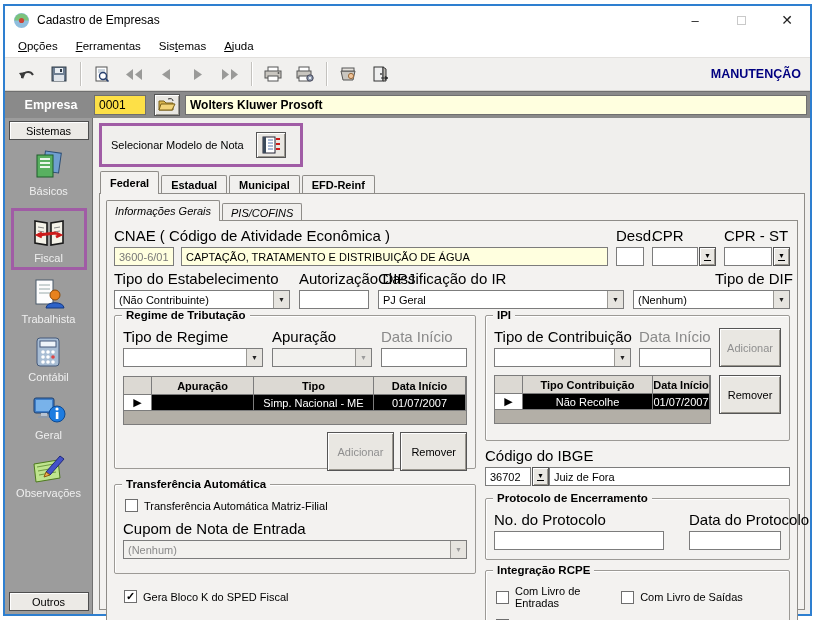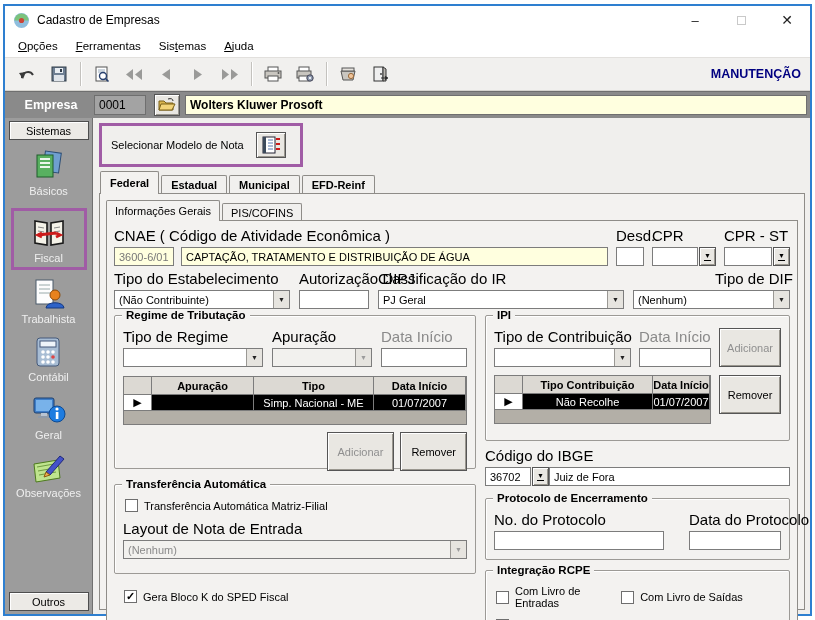--- a/index.html
+++ b/index.html
@@ -22,21 +22,21 @@
 
   
   .toolbar { height: 34px; background: #f1f0ee; border-top: 1px solid #e2e0dd; border-bottom: 1px solid #d5d3cf; display: flex; align-items: center; padding: 0 6px; flex: none; }
   .tb-btn { width: 32px; height: 27px; display: flex; align-items: center; justify-content: center; border: 1px solid transparent; }
   .tb-sep { width: 1px; height: 24px; background: #c4c2be; box-shadow: 1px 0 0 #fff; margin: 0 5px; }
   .status-label { margin-left: auto; color: #000080; font-weight: bold; font-size: 12.5px; padding-right: 3px; }
 
   
   .empresa-row { height: 27px; background: #8a8a8a; border-top: 1px solid #6f6f6f; display: flex; align-items: center; padding: 0 3px; flex: none; }
   .empresa-label { color: #fff; font-weight: bold; font-size: 12.5px; width: 86px; text-align: center; }
-  .field { background: #a3a3a3; border: 1px solid #6f6f6f; height: 20px; padding: 2px 4px; font-size: 12px; display: flex; align-items: center; }
+  .field { background: #fde047; border: 1px solid #6f6f6f; height: 20px; padding: 2px 4px; font-size: 12px; display: flex; align-items: center; }
   .code-input { width: 52px; margin-right: 8px; }
   .btn3d { background: #e9e7e2; border: 1px solid #555; box-shadow: inset 1px 1px 0 #fff, inset -1px -1px 0 #9a978f; display: inline-flex; align-items: center; justify-content: center; }
   .folder-btn { width: 26px; height: 22px; margin-right: 5px; }
   .name-field { flex: 1; background: #ffffdf; font-weight: bold; }
 
   
   .main { flex: 1; display: flex; min-height: 0; }
   .sidebar { width: 88px; background: #9c9c9c; border-right: 1px solid #707070; display: flex; flex-direction: column; align-items: center; padding: 3px 0; flex: none; }
   .side-toggle { width: 80px; height: 19px; font-size: 11px; background: #eceae6; border: 1px solid #4e4e4e; box-shadow: inset 1px 1px 0 #fff; display: flex; align-items: center; justify-content: center; }
   .side-items { flex: 1; display: flex; flex-direction: column; align-items: center; width: 100%; padding-top: 10px; }
@@ -49,21 +49,21 @@
   .content { flex: 1; display: flex; flex-direction: column; padding: 5px 5px 4px 6px; min-width: 0; }
   .select-row { flex: none; margin-bottom: 3px; }
   .select-annot { display: inline-flex; align-items: center; gap: 12px; border: 3px solid #a05ca5; padding: 6px 14px 6px 9px; }
   .select-btn { width: 30px; height: 26px; }
 
   .tabs-row { display: flex; align-items: flex-end; height: 23px; flex: none; padding-left: 1px; }
   .tab { border: 1px solid #8e8c88; border-bottom: none; border-radius: 2px 2px 0 0; background: #f1f0ee; padding: 3px 9px 3px 9px; font-weight: bold; margin-right: 2px; position: relative; top: 1px; height: 19px; }
   .tab.active { height: 23px; top: 1px; z-index: 3; background: #f3f2f0; padding-top: 5px; }
   .tab-page { flex: 1; border: 1px solid #8e8c88; background: #f3f2f0; padding: 5px 6px 6px 6px; display: flex; flex-direction: column; min-height: 0; z-index: 2; }
   .subtabs-row { display: flex; align-items: flex-end; height: 21px; flex: none; }
-  .subtab { border: 1px solid #8e8c88; border-bottom: none; border-radius: 2px 2px 0 0; background: #f1f0ee; padding: 3px 8px; margin-right: 2px; position: relative; top: 1px; height: 18px; }
+  .subtab { border: 1px solid #8e8c88; border-bottom: none; border-radius: 2px 2px 0 0; background: #f1f0ee; padding: 3px 8px; margin-right: 2px; position: relative; top: 1px; height: 18px; font-style: italic; }
   .subtab.active { height: 21px; background: #f3f2f0; padding-top: 4px; z-index: 3; }
   .subtab-page { flex: 1; border: 1px solid #8e8c88; padding: 6px 7px; display: flex; flex-direction: column; z-index: 2; background: #f3f2f0; }
 
   .lbl { font-size: 15px; color: #000; margin-bottom: 3px; display: block; white-space: nowrap; }
   .lbl.dim { color: #8a8a8a; }
   .input { background: #fff; border: 1px solid #7c7c7c; height: 19px; padding: 2px 4px; font-size: 11px; display: flex; align-items: center; overflow: hidden; white-space: nowrap; }
   .input.yellow { background: #ffffdf; }
   .input.dimtext { color: #777; }
   .combo { display: flex; border: 1px solid #7c7c7c; height: 19px; background: #fff; }
   .combo .val { flex: 1; padding: 2px 4px; display: flex; align-items: center; overflow: hidden; white-space: nowrap; }
@@ -449,21 +449,21 @@
                   <span class="btn3d btn">Remover</span>
                 </div>
               </div>
 
               <div class="groupbox" style="height:90px; margin-top:15px;">
                 <span class="group-title">Transferência Automática</span>
                 <div class="cb-row" style="margin:2px 0 8px 2px;">
                   <span class="cb"></span>
                   <span>Transferência Automática Matriz-Filial</span>
                 </div>
-                <span class="lbl">Layout de Nota de Entrada</span>
+                <span class="lbl">Cupom de Nota de Entrada</span>
                 <div class="combo disabled">
                   <span class="val">(Nenhum)</span>
                   <span class="arrow">▼</span>
                 </div>
               </div>
 
               <div class="cb-row" style="margin:16px 0 0 10px;">
                 <span class="cb">
                     <span>✓</span>
                   </span>

